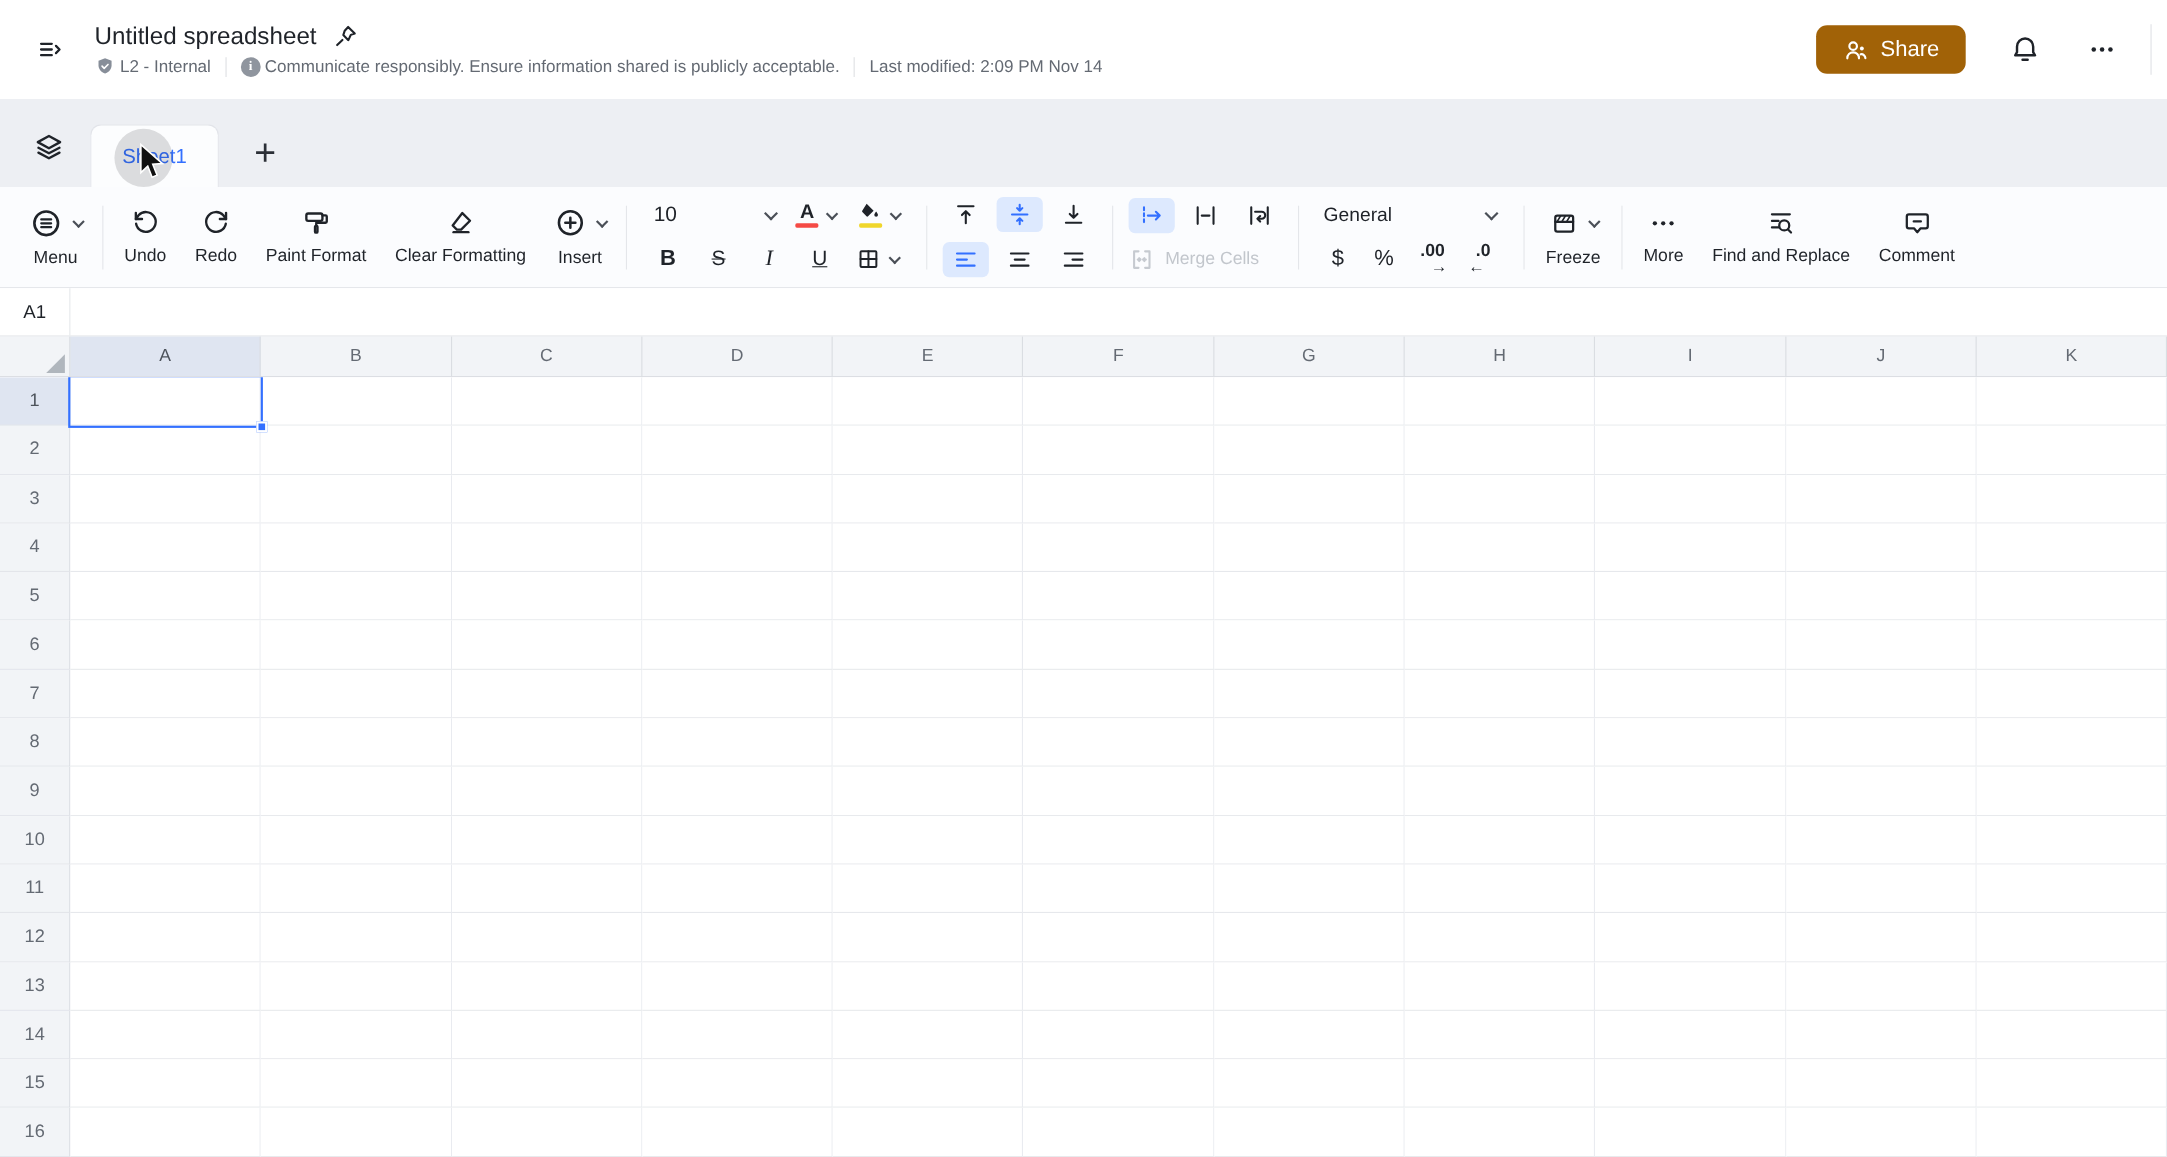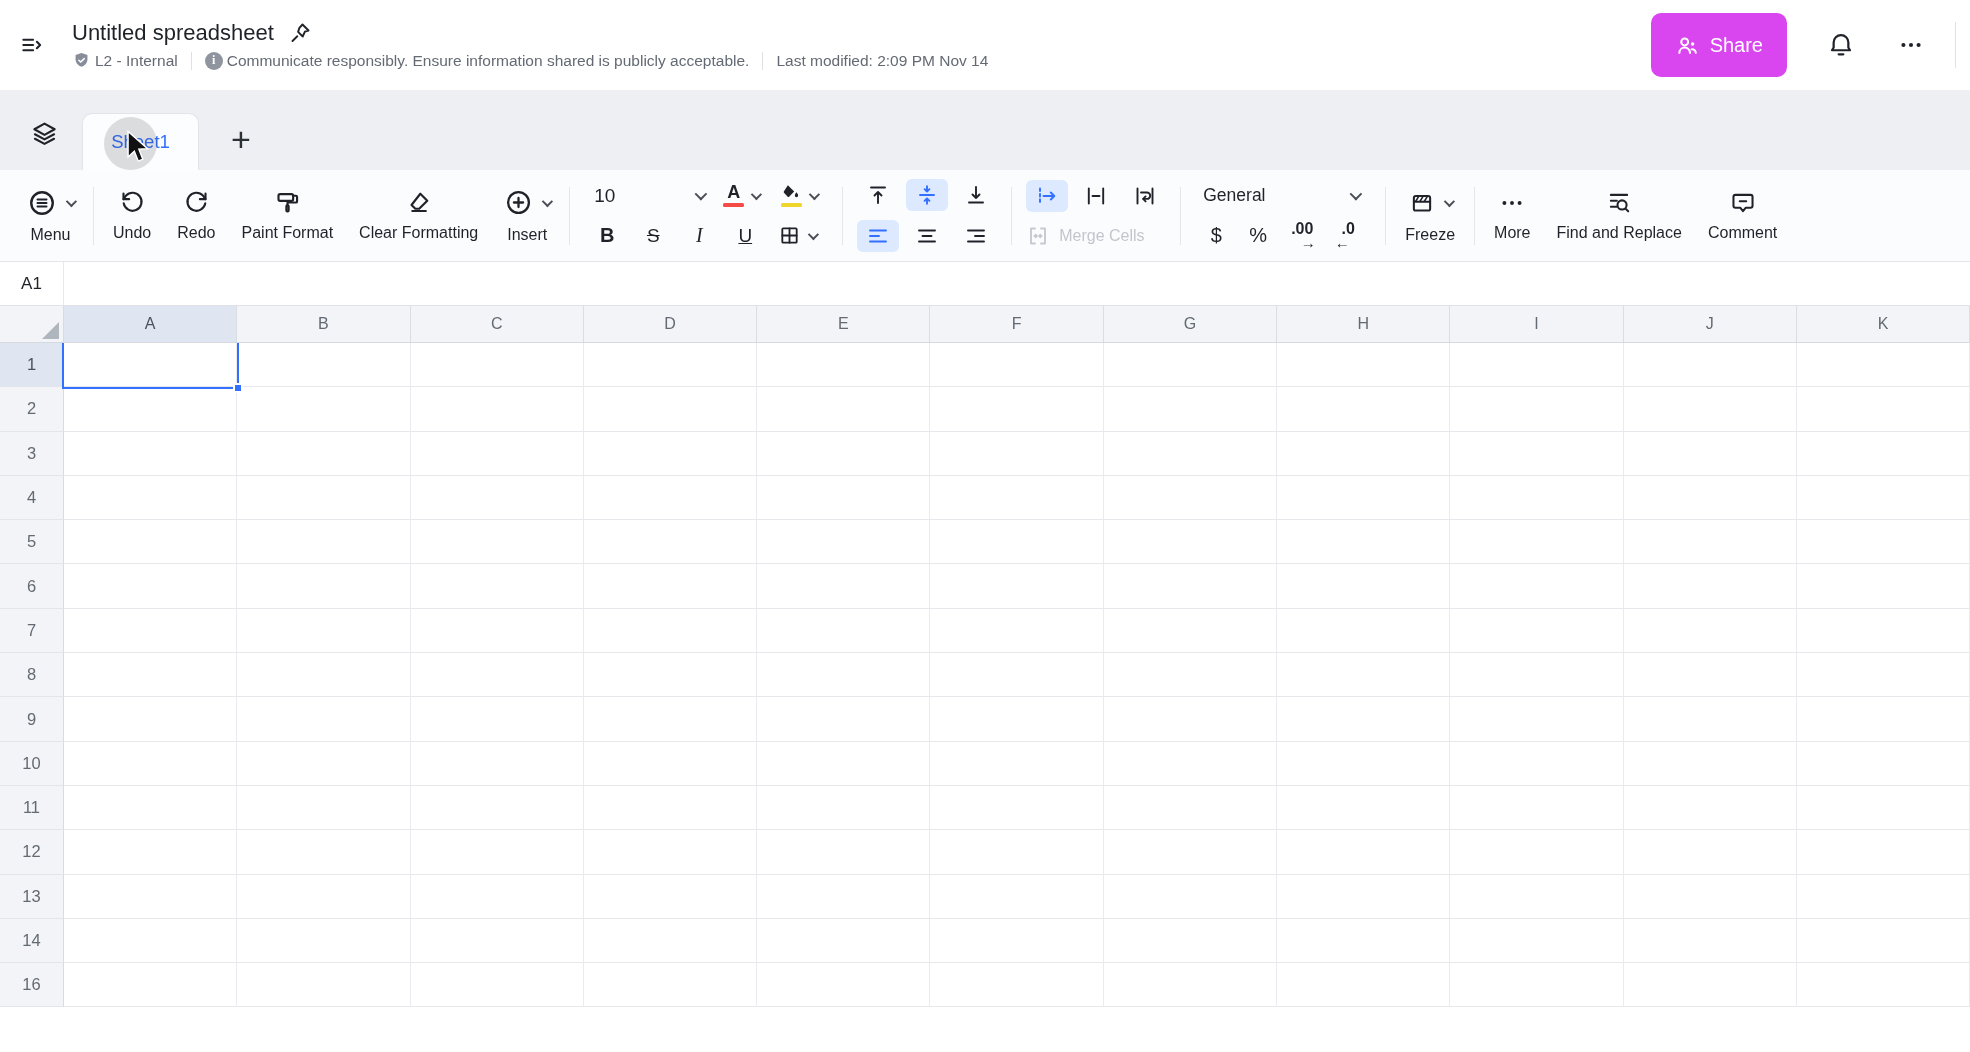--- a/index.html
+++ b/index.html
@@ -6,31 +6,31 @@
   html,body { width:1970px; height:1052px; }
   body { font-family:"Liberation Sans", sans-serif; background:#fff; color:#1f2329; overflow:hidden; }
   #app { position:relative; width:1970px; height:1052px; overflow:hidden; background:#fff; }
 
   svg { display:block; }
   .ic { stroke:#1f2329; fill:none; stroke-width:1.9; stroke-linecap:round; stroke-linejoin:round; }
   .chev { width:9px; height:9px; border-right:2px solid #4a4f57; border-bottom:2px solid #4a4f57; transform:rotate(45deg) translateY(-2px); }
   .chev.sm { width:8px; height:8px; }
 
   
-  .header { position:absolute; top:0; left:0; width:100%; height:90px; background:#fff; display:flex; align-items:center; padding-left:12px; }
+  .header { position:absolute; top:0; left:0; width:100%; height:90px; background:#fff; display:flex; align-items:center; padding-left:26px; }
   .collapse-btn { width:40px; height:40px; display:flex; align-items:center; justify-content:center; cursor:pointer; }
   .head-stack { margin-left:20px; display:flex; flex-direction:column; gap:5px; }
   .title-row { display:flex; align-items:center; gap:14px; }
   .doc-title { font-size:22px; font-weight:500; color:#1f2329; }
   .meta-row { display:flex; align-items:center; gap:13px; color:#646a73; font-size:15.5px; }
   .meta-item { display:flex; align-items:center; gap:4px; }
   .meta-div { width:1px; height:18px; background:#dee0e3; }
   .info-dot { width:18px; height:18px; border-radius:50%; background:#8f959e; color:#fff; font-size:12px; font-weight:700; display:flex; align-items:center; justify-content:center; font-family:"Liberation Serif", serif; }
   .head-right { margin-left:auto; display:flex; align-items:center; padding-right:14px; }
-  .share-btn { display:flex; align-items:center; gap:10px; background:#d946ef; color:#fff; font-size:20px; border:none; border-radius:10px; height:64px; padding:0 24px; cursor:pointer; font-family:"Liberation Sans", sans-serif; }
+  .share-btn { display:flex; align-items:center; gap:10px; background:#a16207; color:#fff; font-size:20px; border:none; border-radius:10px; height:44px; padding:0 24px; cursor:pointer; font-family:"Liberation Sans", sans-serif; }
   .bell-btn { margin-left:34px; width:40px; height:40px; display:flex; align-items:center; justify-content:center; cursor:pointer; }
   .head-more { margin-left:30px; width:40px; height:40px; display:flex; align-items:center; justify-content:center; cursor:pointer; }
   .head-end-div { margin-left:24px; width:1px; height:46px; background:#e0e2e6; }
 
   
   .tabbar { position:absolute; top:90px; left:0; width:100%; height:80px; background:#edeff3; display:flex; align-items:flex-end; }
   .layers-btn { position:absolute; left:24px; top:50%; transform:translateY(-42%); width:40px; height:40px; display:flex; align-items:center; justify-content:center; cursor:pointer; }
   .sheet-tab { margin-left:82px; width:117px; height:57px; background:#fcfdfe; border:1px solid #e2e4e9; border-bottom:none; border-radius:10px 10px 0 0; display:flex; align-items:center; justify-content:center; font-size:18.5px; color:#3370ff; cursor:pointer; }
   .add-tab { margin-left:16px; width:52px; height:57px; display:flex; align-items:center; justify-content:center; font-size:34px; font-weight:300; color:#2b2f36; cursor:pointer; line-height:0; padding-bottom:6px; }
   .click-circle { position:absolute; left:104px; top:27px; width:53px; height:53px; border-radius:50%; background:rgba(31,35,41,0.15); pointer-events:none; }
@@ -631,20 +631,34 @@
         <div class="cell"></div>
         <div class="cell"></div>
         <div class="cell"></div>
         <div class="cell"></div>
         <div class="cell"></div>
         <div class="cell"></div>
         <div class="cell"></div>
         <div class="cell"></div>
       </div>
       <div class="grow">
+        <div class="rowh">15</div>
+        <div class="cell"></div>
+        <div class="cell"></div>
+        <div class="cell"></div>
+        <div class="cell"></div>
+        <div class="cell"></div>
+        <div class="cell"></div>
+        <div class="cell"></div>
+        <div class="cell"></div>
+        <div class="cell"></div>
+        <div class="cell"></div>
+        <div class="cell"></div>
+      </div>
+      <div class="grow">
         <div class="rowh">16</div>
         <div class="cell"></div>
         <div class="cell"></div>
         <div class="cell"></div>
         <div class="cell"></div>
         <div class="cell"></div>
         <div class="cell"></div>
         <div class="cell"></div>
         <div class="cell"></div>
         <div class="cell"></div>

